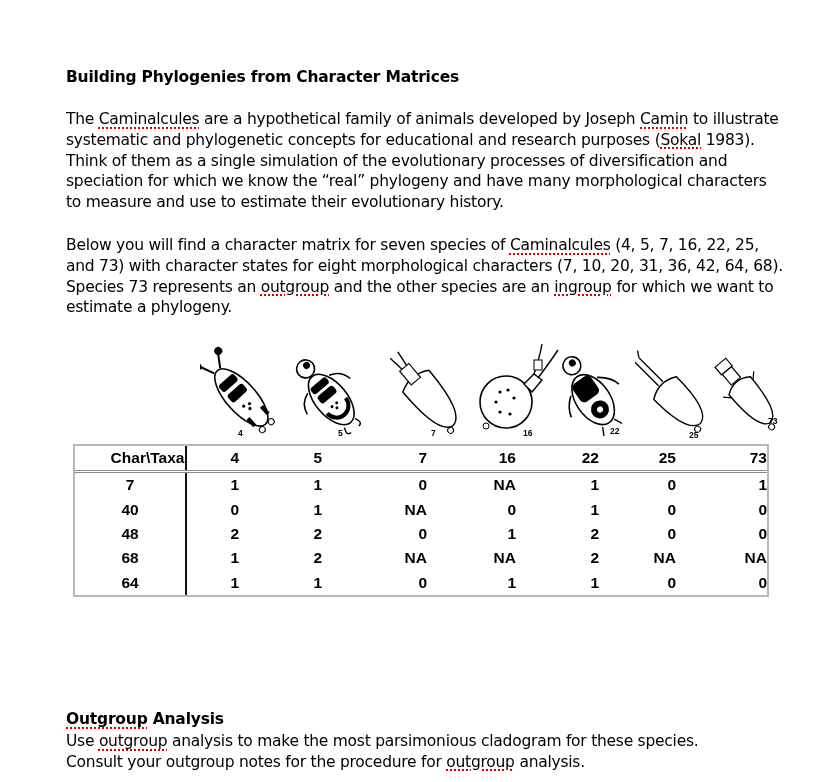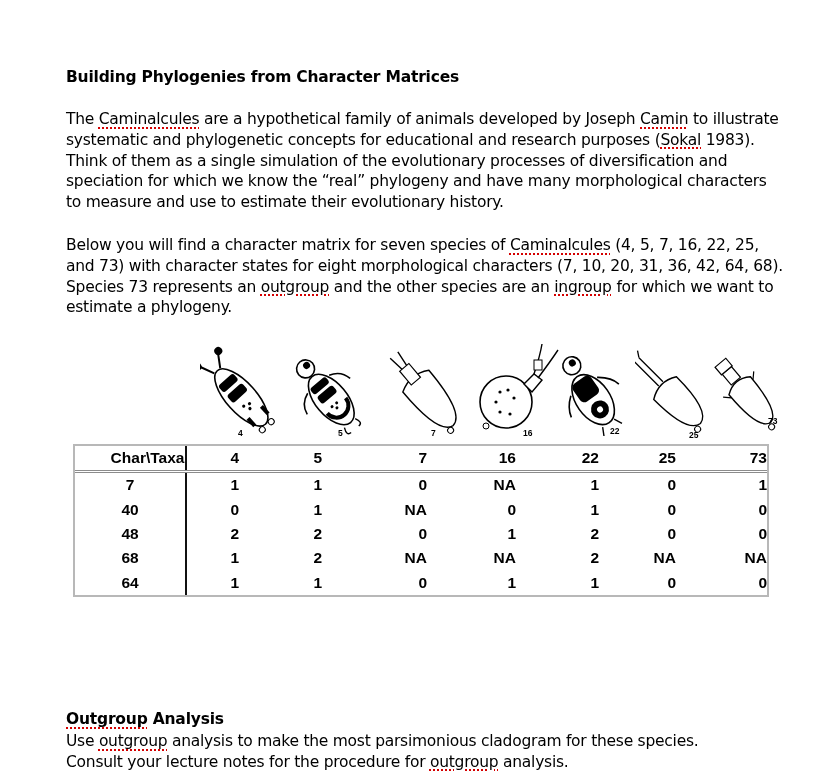--- a/index.html
+++ b/index.html
@@ -261,13 +261,13 @@
           <td class="num" style="padding-right: 2px;">1</td>
           <td class="num" style="padding-right: 8px;">0</td>
           <td class="num last">0</td>
         </tr>
       </tbody>
   </table>
 </div>
 
 <div class="section-heading"><span class="spell">Outgroup</span><span> Analysis</span></div>
 
-<p class="para para3"><span>Use </span><span class="spell">outgroup</span><span> analysis to make the most parsimonious cladogram for these species.</span><br><span>Consult your lecture notes for the procedure for </span><span class="spell">outgroup</span><span> analysis.</span></p>
+<p class="para para3"><span>Use </span><span class="spell">outgroup</span><span> analysis to make the most parsimonious cladogram for these species.</span><br><span>Consult your outgroup notes for the procedure for </span><span class="spell">outgroup</span><span> analysis.</span></p>
 
 </body></html>

